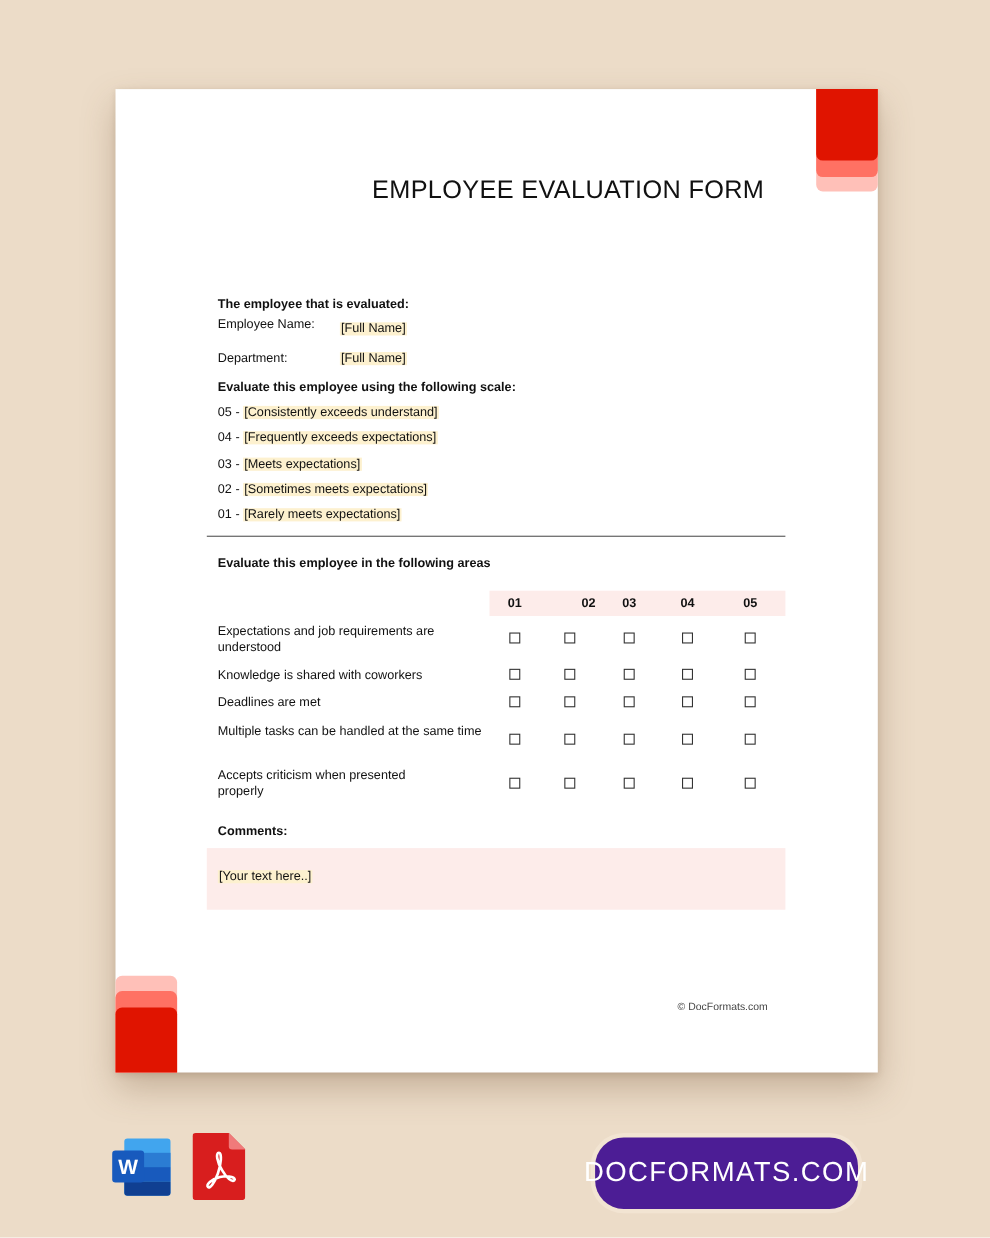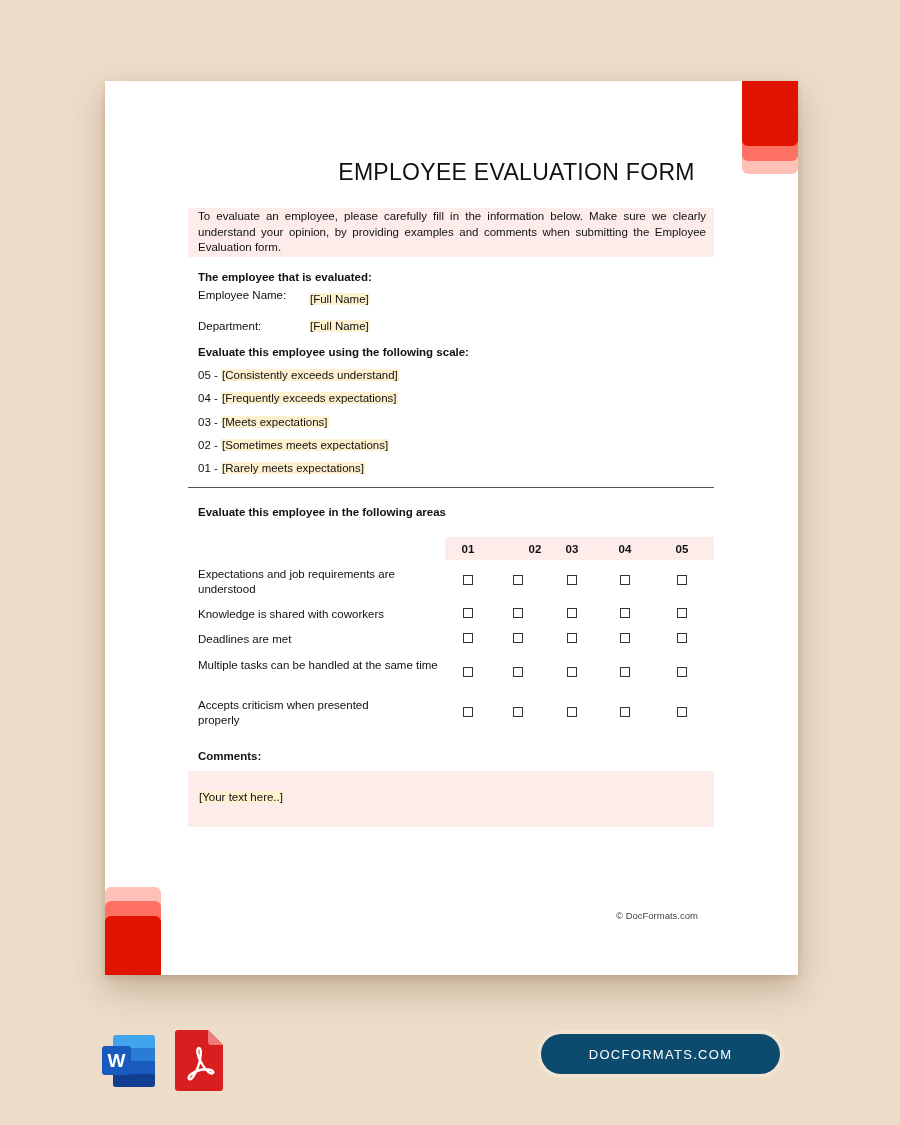--- a/index.html
+++ b/index.html
@@ -55,40 +55,39 @@
   .comments-box {
     position: absolute; left: 83px; top: 690px; width: 526px; height: 56px;
     background: #fdecea;
   }
   .copyright { position: absolute; left: 511px; top: 829px; font-size: 9.5px; color: #444; }
 
   
   .word-icon { position: absolute; left: 101px; top: 1033px; width: 56px; height: 56px; }
   .pdf-icon { position: absolute; left: 175px; top: 1030px; width: 48px; height: 61px; }
   .brand-pill {
-    position: absolute; left: 541px; top: 1034px; width: 239px; height: 40px;
-    border-radius: 26px; background: #0c4a6e;
+    position: absolute; left: 541px; top: 1034px; width: 239px; height: 65px;
+    border-radius: 26px; background: #4c1d95;
     box-shadow: 0 0 0 4px #f2e4d2;
-    color: #ffffff; font-size: 13px; letter-spacing: 1.3px;
+    color: #ffffff; font-size: 25px; letter-spacing: 1.3px;
     display: flex; align-items: center; justify-content: center;
   }
 </style>
 </head>
 <body>
 
 <div class="page">
   <div class="tab tab-tr-3"></div>
   <div class="tab tab-tr-2"></div>
   <div class="tab tab-tr-1"></div>
   <div class="tab tab-bl-3"></div>
   <div class="tab tab-bl-2"></div>
   <div class="tab tab-bl-1"></div>
 
   <div class="title">EMPLOYEE EVALUATION FORM</div>
-  <div class="intro">To evaluate an employee, please carefully fill in the information below. Make sure we clearly understand your opinion, by providing examples and comments when submitting the Employee Evaluation form.</div>
 
   <div class="txt bold" style="left:93px; top:190px;">The employee that is evaluated:</div>
   <div class="txt" style="left:93px; top:208px;">Employee Name:</div>
   <div class="txt hl" style="left:204px; top:212px;">[Full Name]</div>
   <div class="txt" style="left:93px; top:239px;text-align:center;">Department:</div>
   <div class="txt hl" style="left:204px; top:239px;">[Full Name]</div>
 
   <div class="txt bold" style="left:93px; top:265px;">Evaluate this employee using the following scale:</div>
   <div class="txt" style="left:93px; top:288px;"><span>05 - </span><span class="hl">[Consistently exceeds understand]</span></div>
   <div class="txt" style="left:93px; top:311px;"><span>04 - </span><span class="hl">[Frequently exceeds expectations]</span></div>

